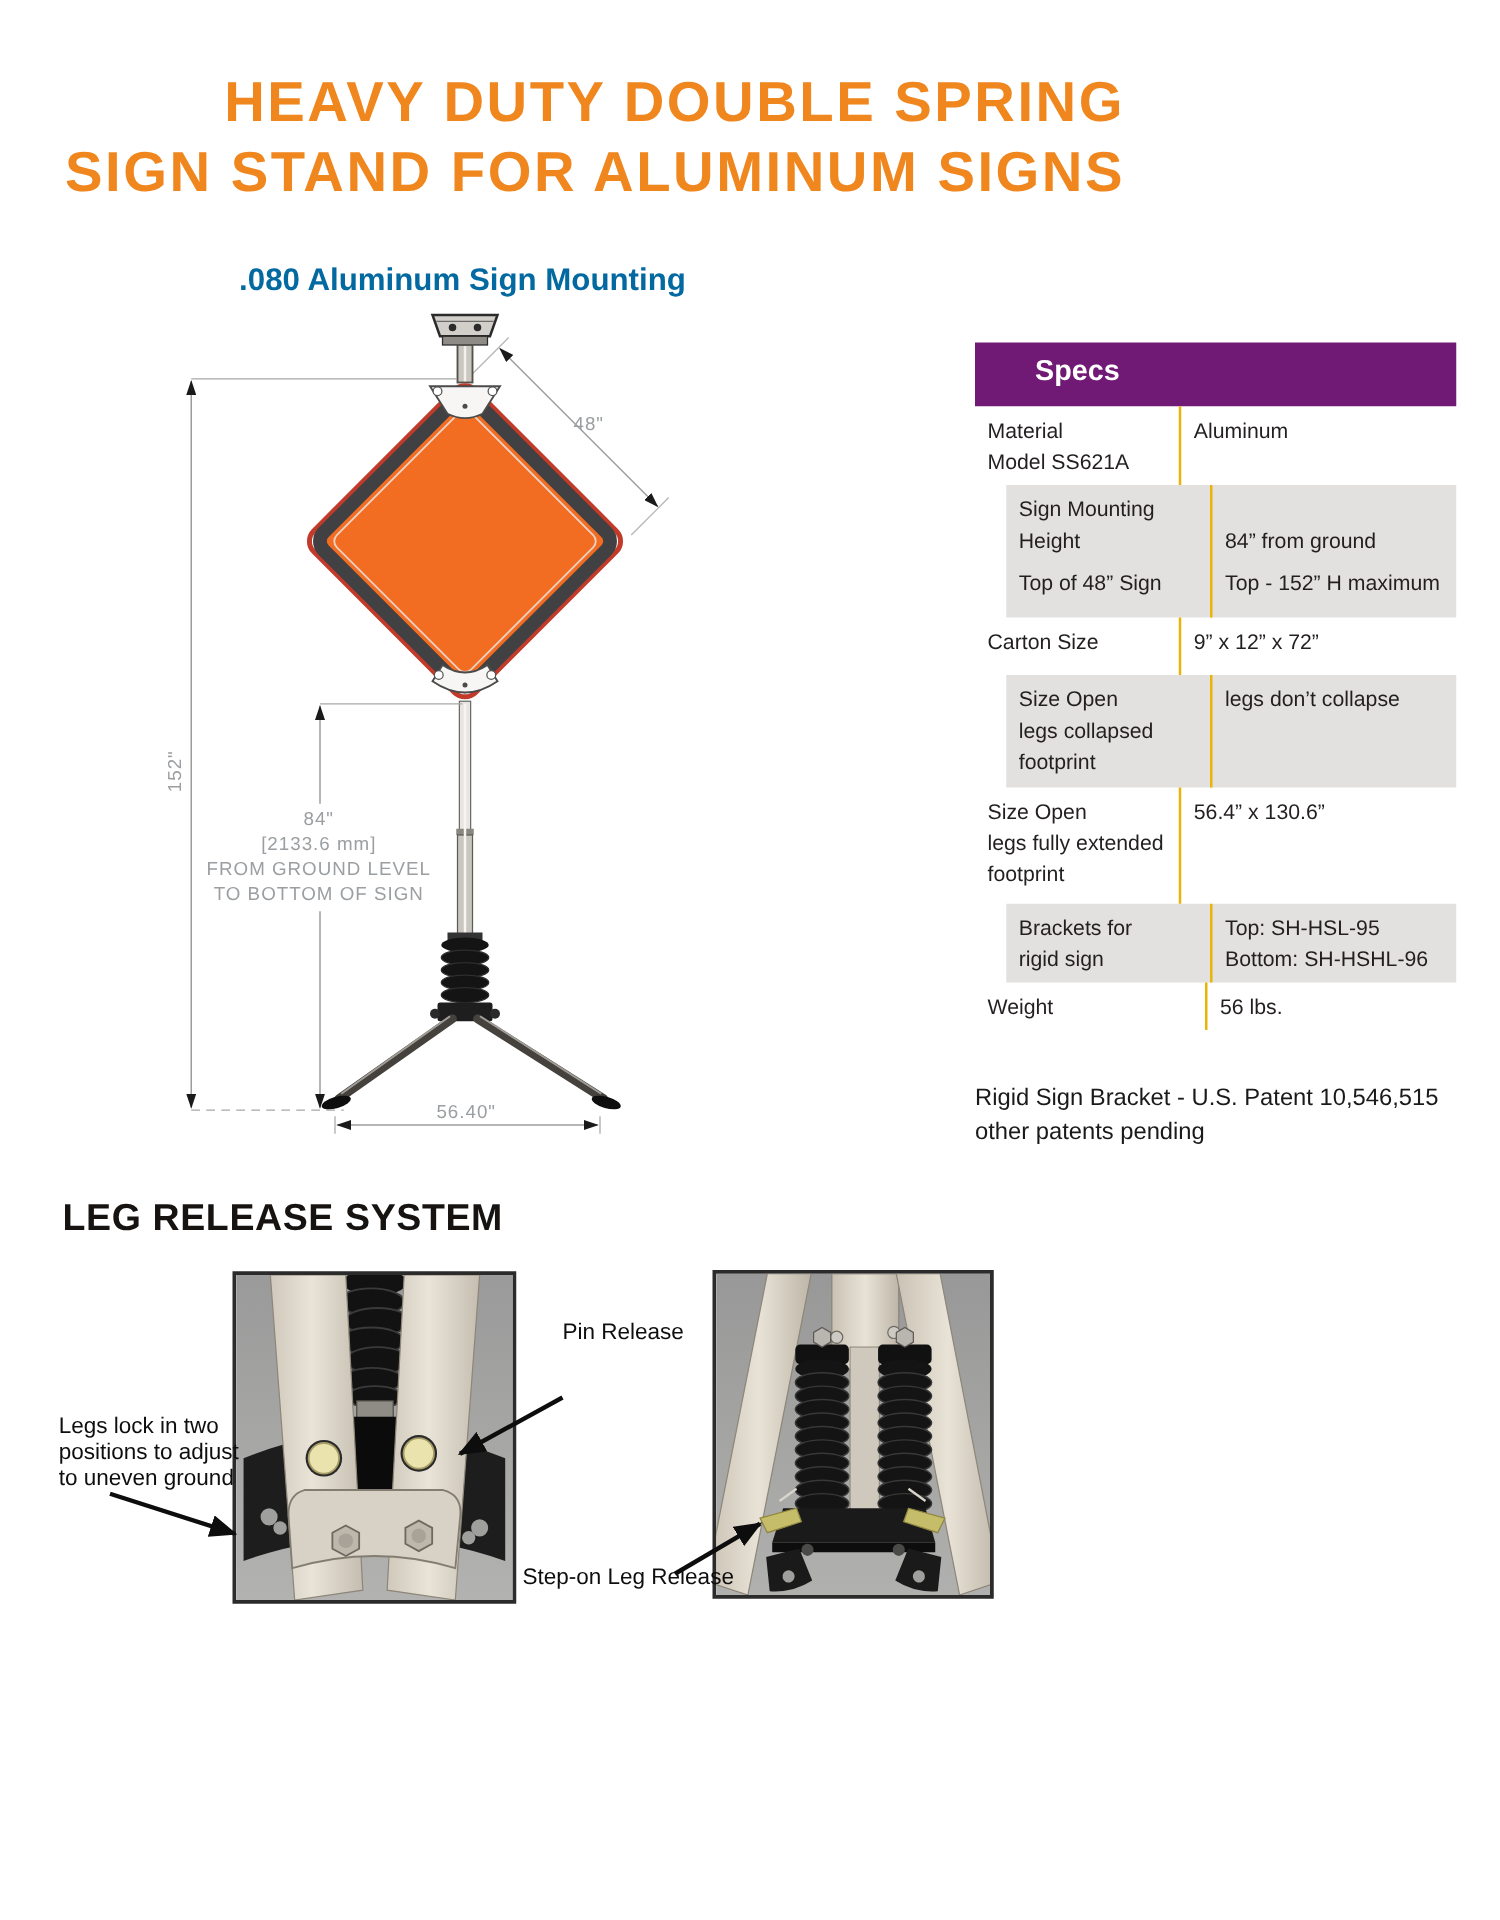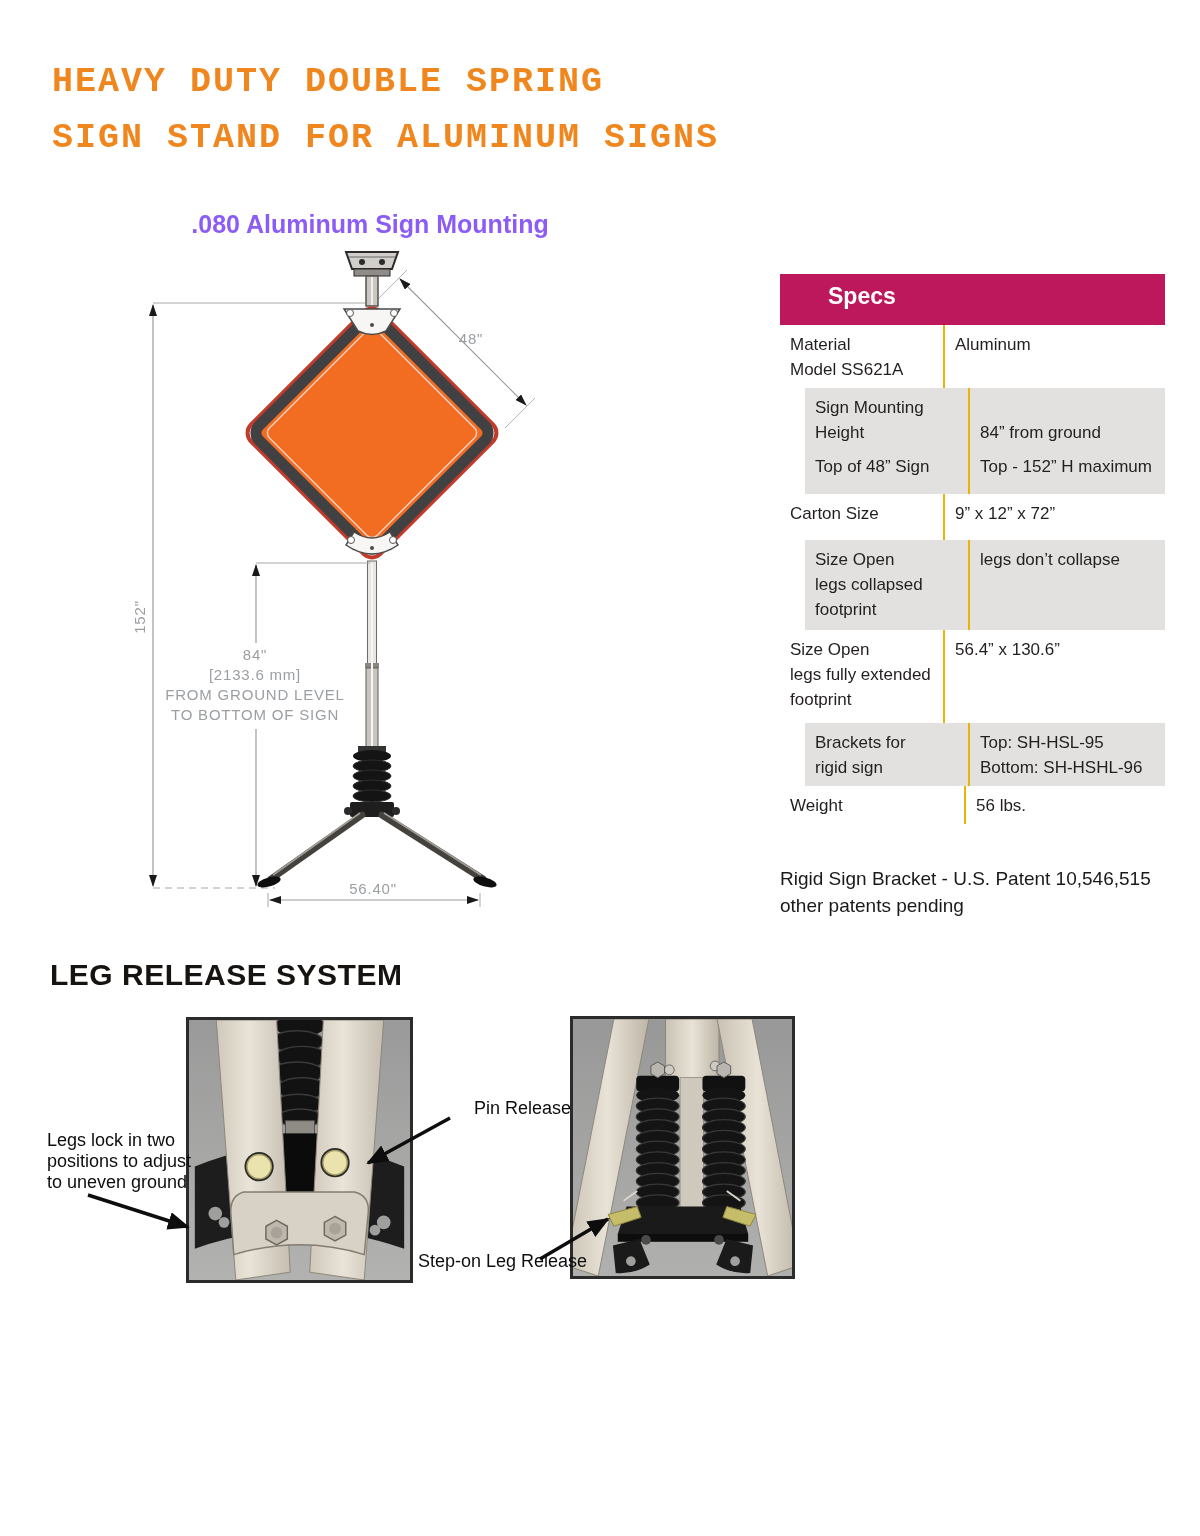--- a/index.html
+++ b/index.html
@@ -1,24 +1,24 @@
 <!DOCTYPE html>
 <html><head>
 <meta charset="utf-8">
 <style>
   html,body{margin:0;padding:0;background:#ffffff;}
   .page{position:relative;width:1200px;height:1536px;background:#ffffff;overflow:hidden;
         font-family:"Liberation Sans",sans-serif;color:#231f20;}
   
   .title{position:absolute;left:52px;top:54px;
-         font-family:Liberation Mono, monospace;font-weight:bold;
-         font-size:35px;line-height:56px;letter-spacing:2px;white-space:nowrap;}
+         font-family:Liberation Sans, sans-serif;font-weight:bold;
+         font-size:45px;line-height:56px;letter-spacing:2px;white-space:nowrap;text-align:right;}
   
   .diagram-heading{position:absolute;left:120px;top:210px;width:500px;text-align:center;
-         font-size:25px;font-weight:bold;color:#8b5cf6;}
+         font-size:25px;font-weight:bold;color:#0369a1;}
   .diagram-svg{position:absolute;left:100px;top:245px;}
   
   .specs{position:absolute;left:780px;top:274px;width:385px;font-size:17px;line-height:25px;}
   .specs-header{height:41px;padding:10px 0 0 12px;box-sizing:content-box;
          color:#ffffff;font-size:23px;font-weight:bold;}
   .spec-row{display:flex;}
   .spec-row.shaded{background:#e2e1df;margin-left:25px;}
   .spec-label{width:163px;padding:7px 4px 6px 10px;box-sizing:border-box;}
   .spec-value{flex:1;border-left:2px solid #eab308;padding:7px 4px 6px 10px;box-sizing:border-box;}
   .row-0{min-height:51px;}
@@ -32,21 +32,21 @@
   .patent-note{position:absolute;left:780px;top:865px;width:385px;text-align:left;
          font-size:19px;line-height:27px;color:#1a1a1a;}
   
   .leg-heading{position:absolute;left:50px;top:958px;font-size:30px;font-weight:bold;
          color:#161311;letter-spacing:0.5px;}
   .photo{position:absolute;border:3px solid #2b2b2b;box-sizing:border-box;}
   .photo-left{left:186px;top:1017px;width:227px;height:266px;}
   .photo-right{left:570px;top:1016px;width:225px;height:263px;}
   .callout{position:absolute;font-size:18px;line-height:21px;color:#0e0e0e;}
   .co-legs{left:47px;top:1130px;}
-  .co-pin{left:450px;top:1098px;margin-left:24px;}
+  .co-pin{left:450px;top:1055px;}
   .co-step{left:418px;top:1251px;}
   .arrows-overlay{position:absolute;left:0;top:1000px;pointer-events:none;}
   .dimtext{fill:#9b9fa2;font-family:"Liberation Sans",sans-serif;font-size:15px;letter-spacing:0.8px;}
 </style>
 </head>
 <body>
 
 <div class="page">
 
   <div class="title" style="color:#F0861E;">
@@ -147,21 +147,21 @@
 
     <g>
       <line x1="168" y1="648" x2="168" y2="662" stroke="#a8a8a8" stroke-width="1"></line>
       <line x1="380" y1="648" x2="380" y2="662" stroke="#a8a8a8" stroke-width="1"></line>
       <line x1="170" y1="655" x2="378" y2="655" stroke="#9c9c9c" stroke-width="1.2" marker-start="url(#dimArrow)" marker-end="url(#dimArrow)"></line>
       <text class="dimtext" x="273" y="649" text-anchor="middle">56.40"</text>
     </g>
   </svg>
 
   <div class="specs">
-    <div class="specs-header" style="background:#be185d;padding-left:48px;">Specs</div>
+    <div class="specs-header" style="background:#701a75;padding-left:48px;">Specs</div>
     <div>
         <div class="spec-row row-0">
           <div class="spec-label">
             <div class="spec-line">Material</div>
             <div class="spec-line">Model SS621A</div>
           </div>
           <div class="spec-value">
             <div class="spec-line">Aluminum</div>
           </div>
         </div>

